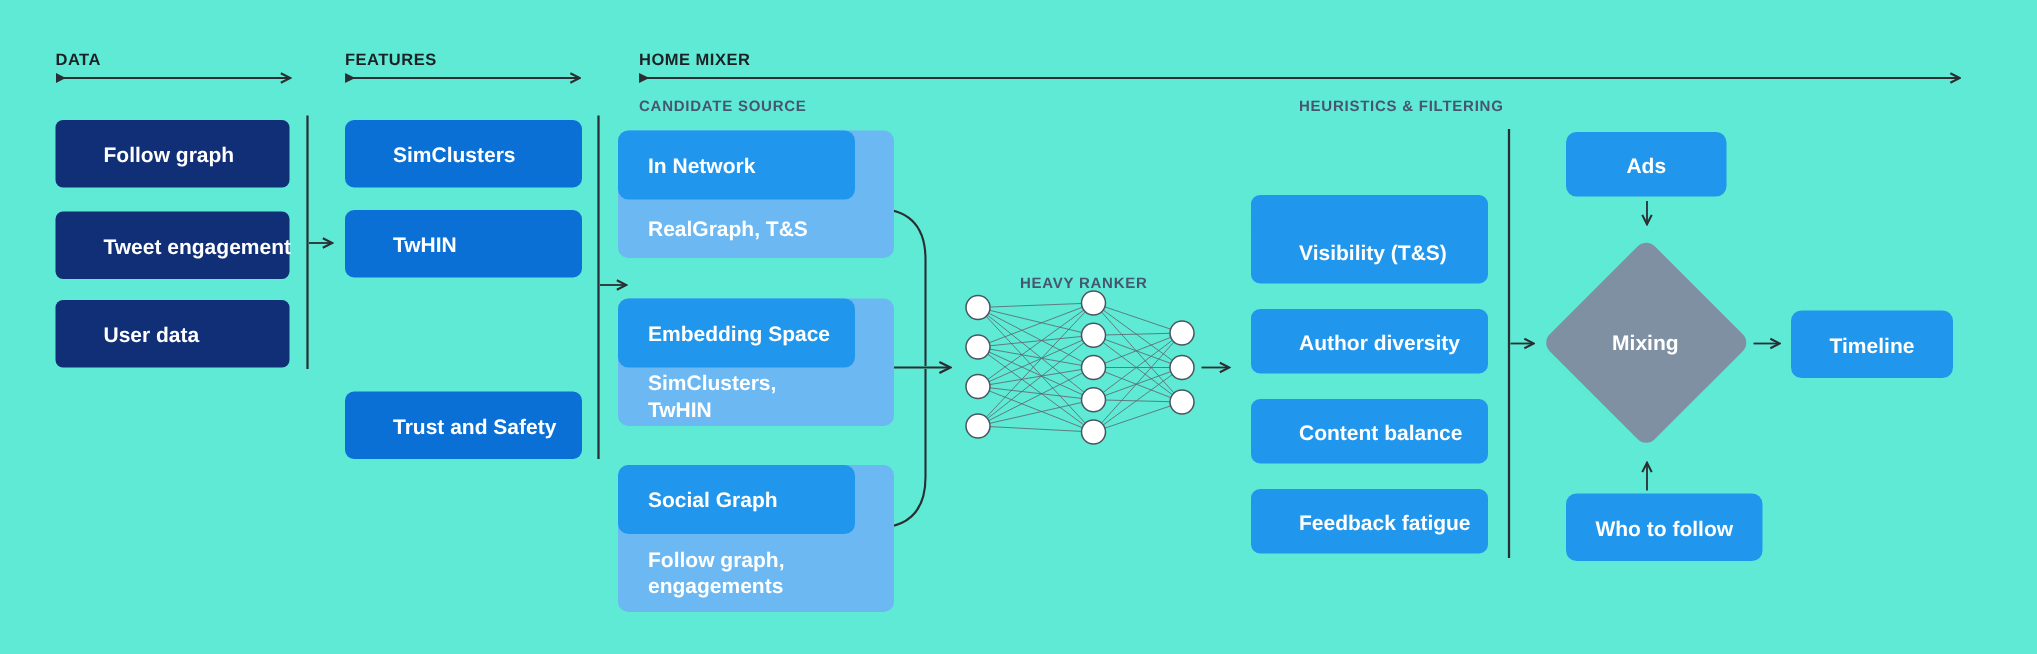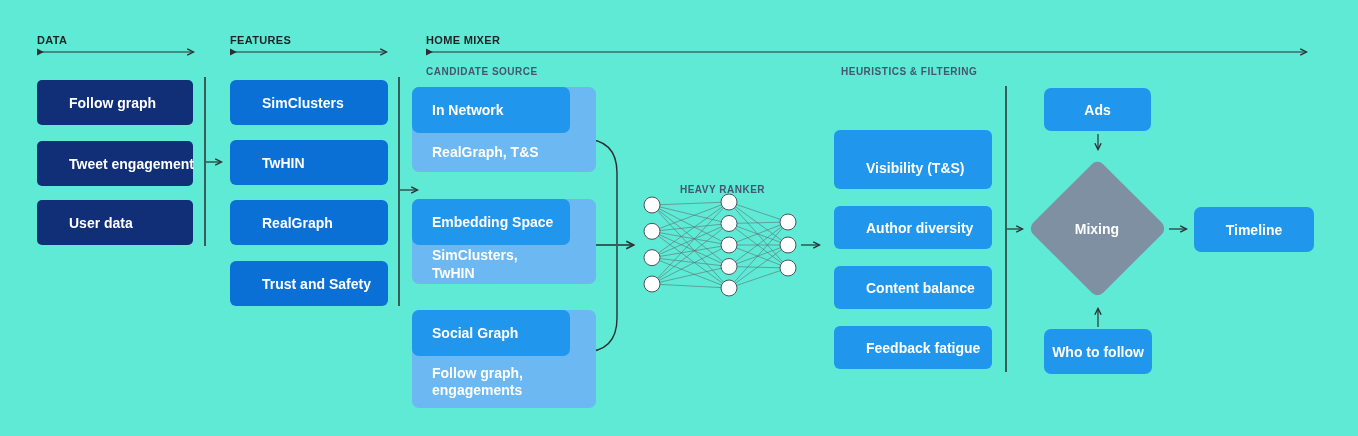--- a/index.html
+++ b/index.html
@@ -117,40 +117,37 @@
         <circle cx="788" cy="245" r="8" fill="#fff" stroke="#4a5560" stroke-width="1"></circle>
         <circle cx="788" cy="268" r="8" fill="#fff" stroke="#4a5560" stroke-width="1"></circle>
       </g>
   </svg>
 
   <div class="hdr" style="left:37px;top:34px;">DATA</div>
   <div class="hdr" style="left:230px;top:34px;">FEATURES</div>
   <div class="hdr" style="left:426px;top:34px;">HOME MIXER</div>
   <div class="subhdr" style="left:426px;top:66px;">CANDIDATE SOURCE</div>
   <div class="subhdr ranker-label">HEAVY RANKER</div>
-  <div class="subhdr" style="left:841px;top:66px;">HEURISTICS &amp; FILTERING</div>
+  <div class="subhdr" style="left:866px;top:66px;">HEURISTICS &amp; FILTERING</div>
 
   <div class="box navy" style="top:80px;">
       <span>Follow graph</span>
     </div>
   <div class="box navy" style="top:141px;">
       <span>Tweet engagement</span>
     </div>
   <div class="box navy" style="top:200px;">
       <span>User data</span>
     </div>
 
   <div class="box medblue" style="top:80px;">
       <span>SimClusters</span>
     </div>
   <div class="box medblue" style="top:140px;">
       <span>TwHIN</span>
-    </div>
-  <div class="box medblue" style="top:200px;">
-      <span>RealGraph</span>
     </div>
   <div class="box medblue" style="top:261px;">
       <span>Trust and Safety</span>
     </div>
 
   <div class="group" style="top:87px;height:85px;">
     <div class="main">
         <span>In Network</span>
       </div>
     <div class="sub" style="height:39px;">RealGraph, T&amp;S</div>
@@ -183,20 +180,20 @@
   <div class="box brightblue heur" style="top:326px;">
       <span>Feedback fatigue</span>
     </div>
 
   <div class="centerbox" style="left:1044px;top:88px;width:107px;height:43px;">
       <span>Ads</span>
     </div>
   <div class="diamond">
       <span>Mixing</span>
     </div>
-  <div class="centerbox" style="left:1194px;top:207px;width:120px;height:45px;">
+  <div class="centerbox" style="left:1194px;top:207px;width:108px;height:45px;">
       <span>Timeline</span>
     </div>
-  <div class="centerbox" style="left:1044px;top:329px;width:108px;height:45px;">
+  <div class="centerbox" style="left:1044px;top:329px;width:131px;height:45px;">
       <span>Who to follow</span>
     </div>
 
 </div>
 
 </body></html>

